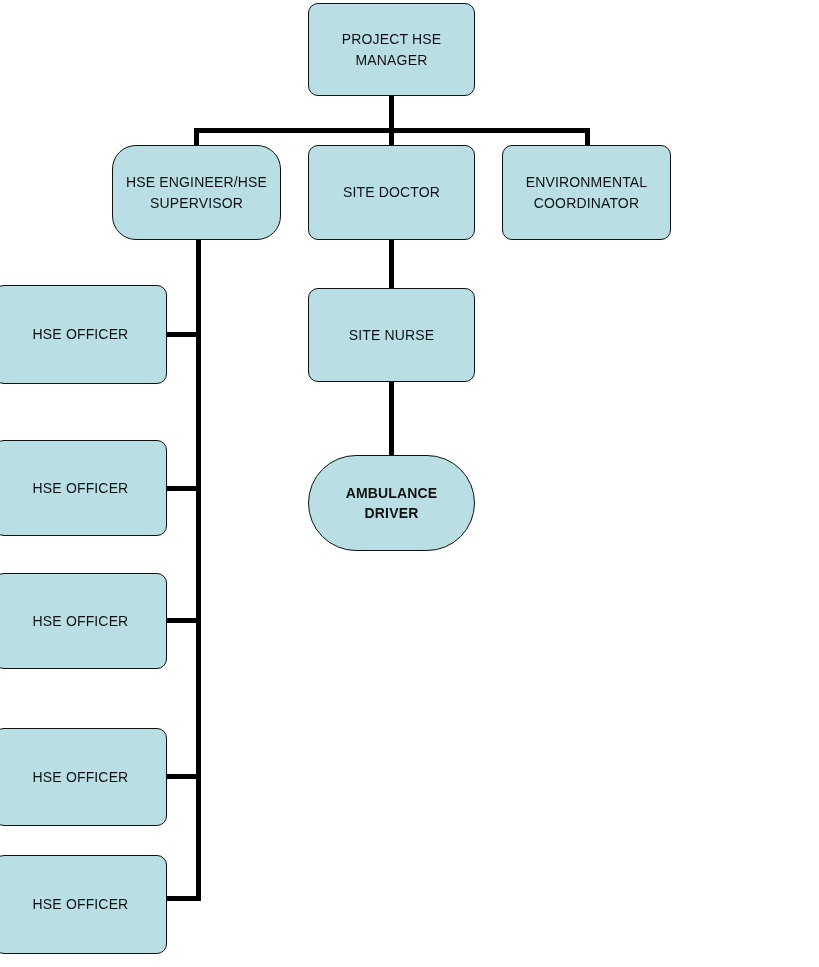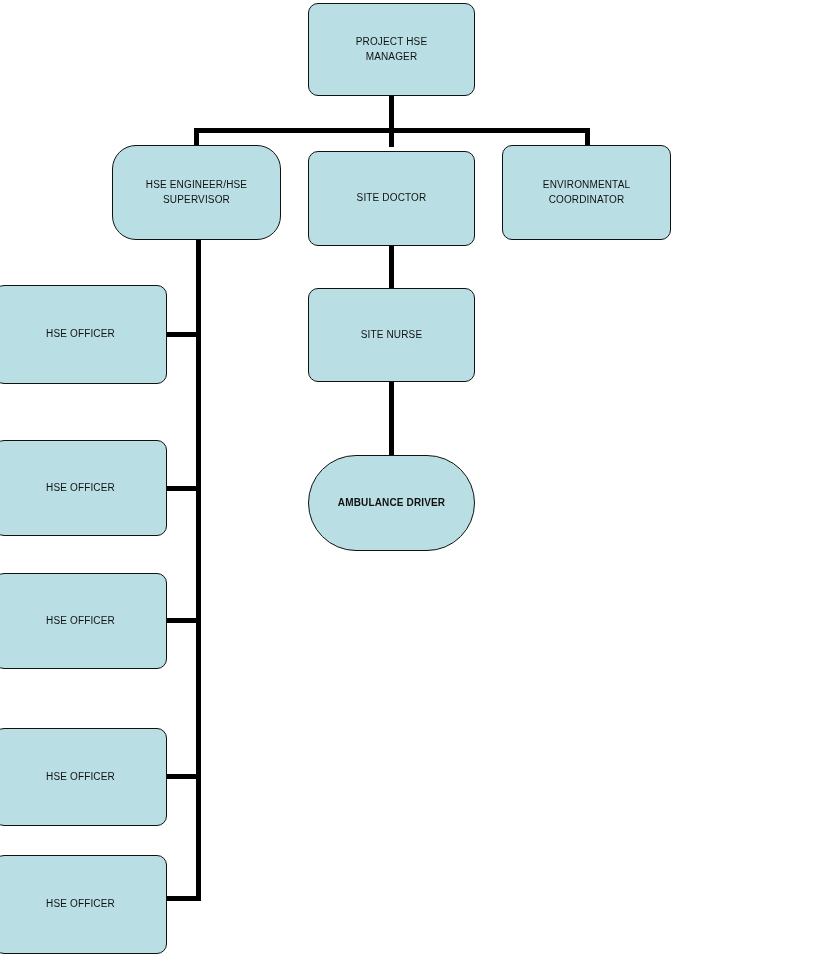--- a/index.html
+++ b/index.html
@@ -22,21 +22,21 @@
     position: absolute;
     box-sizing: border-box;
     background: #b9dfe5;
     border: 1px solid #111111;
     border-radius: 10px;
     display: flex;
     align-items: center;
     justify-content: center;
     text-align: center;
     color: #111111;
-    font-size: 10px;
+    font-size: 14px;
     line-height: 1.45;
     letter-spacing: 0.15px;
     z-index: 2;
   }
   .node.pill {
     border-radius: 48px;
     font-weight: bold;
   }
   .node .node-label {
     display: block;
@@ -73,21 +73,21 @@
     <div class="connector h" style="left: 166px; top: 774px; width: 34px; background: rgb(0, 0, 0);"></div>
     <div class="connector h" style="left: 166px; top: 896px; width: 34px; background: rgb(0, 0, 0);"></div>
     <div class="node" style="left: 308px; top: 3px; width: 167px; height: 93px; background: rgb(185, 223, 229); border-color: rgb(17, 17, 17);">
       <span class="node-label">PROJECT HSE
 MANAGER</span>
     </div>
     <div class="node" style="left: 112px; top: 145px; width: 169px; height: 95px; background: rgb(185, 223, 229); border-color: rgb(17, 17, 17); border-radius: 24px;">
       <span class="node-label">HSE ENGINEER/HSE
 SUPERVISOR</span>
     </div>
-    <div class="node" style="left: 308px; top: 145px; width: 167px; height: 95px; background: rgb(185, 223, 229); border-color: rgb(17, 17, 17); margin-top: 6px;">
+    <div class="node" style="left: 308px; top: 145px; width: 167px; height: 95px; background: rgb(185, 223, 229); border-color: rgb(17, 17, 17);">
       <span class="node-label">SITE DOCTOR</span>
     </div>
     <div class="node" style="left: 502px; top: 145px; width: 169px; height: 95px; background: rgb(185, 223, 229); border-color: rgb(17, 17, 17);">
       <span class="node-label">ENVIRONMENTAL
 COORDINATOR</span>
     </div>
     <div class="node" style="left: 308px; top: 288px; width: 167px; height: 94px; background: rgb(185, 223, 229); border-color: rgb(17, 17, 17);">
       <span class="node-label">SITE NURSE</span>
     </div>
     <div class="node pill" style="left: 308px; top: 455px; width: 167px; height: 96px; background: rgb(185, 223, 229); border-color: rgb(17, 17, 17);">

